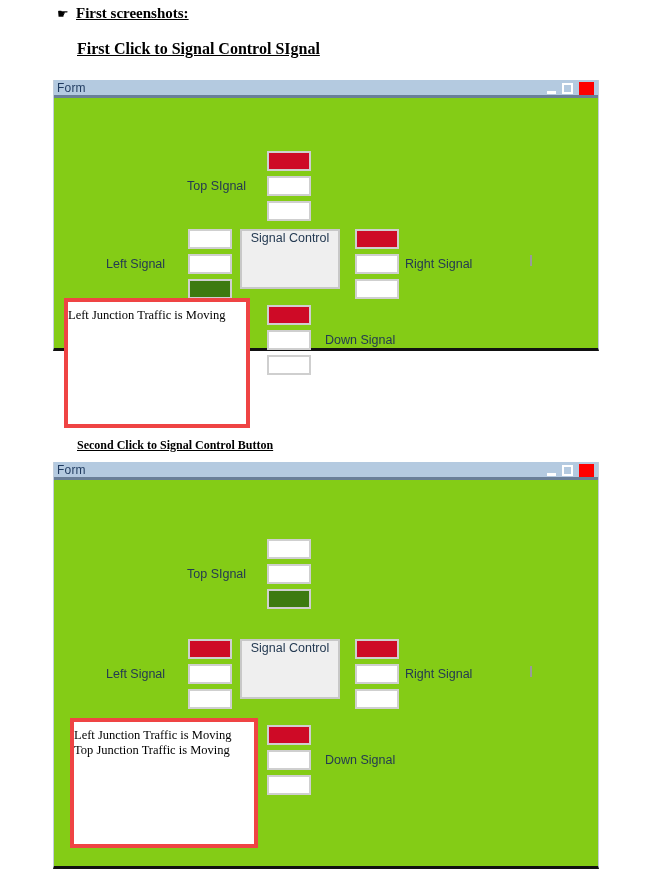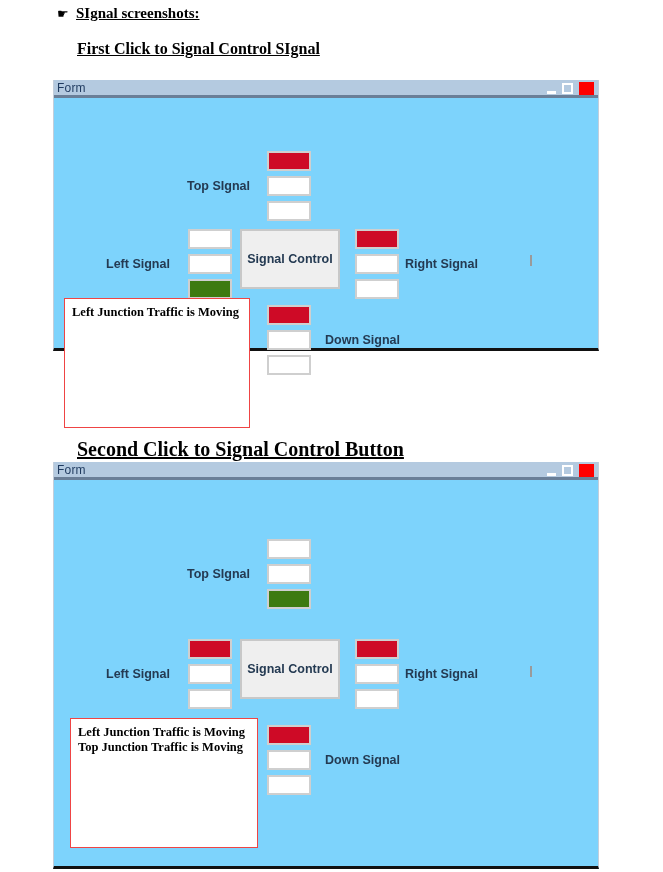--- a/index.html
+++ b/index.html
@@ -44,21 +44,21 @@
     top: 7px;
   }
   #heading-first {
     left: 77px;
     top: 40px;
     font-size: 16px;
   }
   #heading-second {
     left: 77px;
     top: 438px;
-    font-size: 20px;
+    font-size: 12px;
   }
 
   
   .form-window {
     position: absolute;
     left: 53px;
     width: 546px;
     background: #eeeeee;
     border-left: 1px solid #c3cedb;
     border-right: 1px solid #c3cedb;
@@ -106,22 +106,21 @@
     background: #b4cae0;
   }
   .ctl-close {
     width: 15px;
     height: 13px;
     background: #fe0000;
   }
 
   .form-body {
     position: relative;
-    background: #7dd3fc;
-    font-weight: bold;
+    background: #84cc16;
   }
 
   
   .edge-tick {
     position: absolute;
     width: 2px;
     height: 11px;
     background: #9a9a9a;
   }
 
@@ -149,50 +148,50 @@
 
   
   .signal-control-btn {
     position: absolute;
     width: 100px;
     height: 60px;
     background: #efefef;
     border: 2px solid #c8c8c8;
     box-sizing: border-box;
     display: flex;
-    align-items: center;
+    align-items: flex-start;
     justify-content: center;
     font-family: "Liberation Sans", sans-serif;
     font-size: 12.5px;
     color: #243a52;
     cursor: pointer;
   }
 
   
   .log-box {
     position: absolute;
     background: #ffffff;
-    border: 1px solid #ef4444;
+    border: 4px solid #ef4444;
     box-sizing: border-box;
     font-family: "Liberation Serif", serif;
     font-size: 12.5px;
     color: #000000;
-    padding: 6px 0 0 7px;
+    padding: 6px 0 0 0;
     line-height: 1.22;
     overflow: hidden;
     white-space: pre-line;
   }
 </style>
 </head>
 <body>
 
 <span class="bullet-glyph" id="bullet-sample">☛</span>
 
 <div class="doc-heading" id="heading-sample">
-  <span class="underline">SIgnal screenshots:</span>
+  <span class="underline">First screenshots:</span>
 </div>
 
 <div class="doc-heading" id="heading-first">
   <span class="underline">First Click to Signal Control SIgnal</span>
 </div>
 
 <div class="doc-heading" id="heading-second">
   <span class="underline">Second Click to Signal Control Button</span>
 </div>
 

